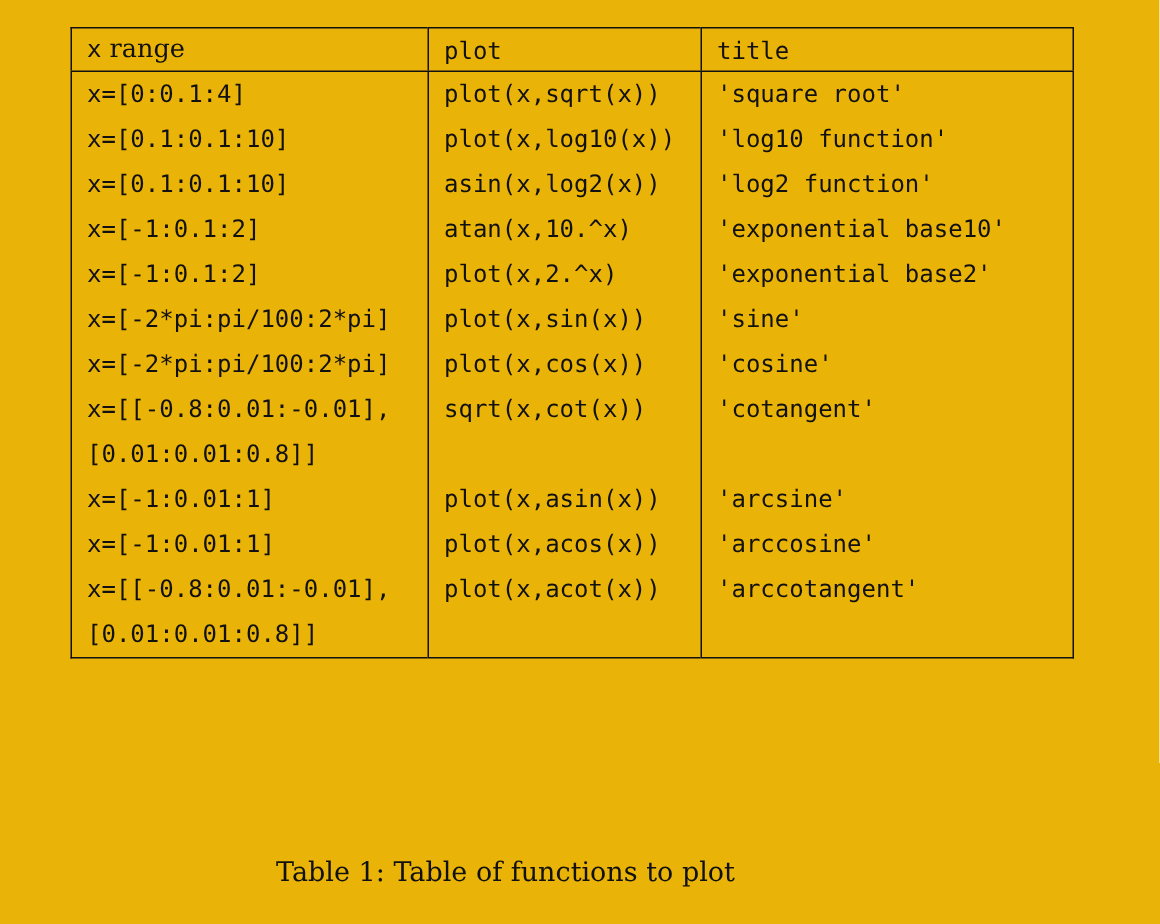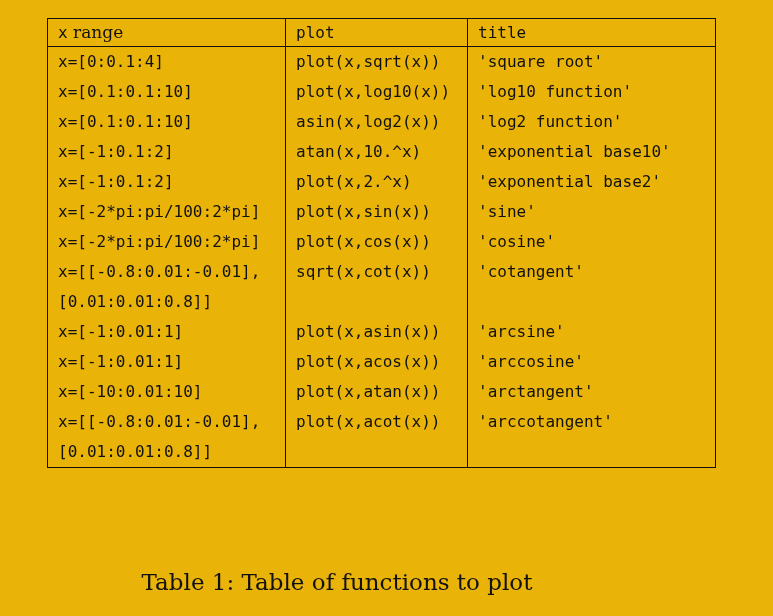--- a/index.html
+++ b/index.html
@@ -58,21 +58,21 @@
     display: block;
     white-space: pre;
   }
   .caption {
     position: absolute;
     left: 0;
     top: 569px;
     width: 674px;
     text-align: center;
     font-family: "DejaVu Serif", "Liberation Serif", serif;
-    font-size: 23px;
+    font-size: 18px;
     line-height: 26px;
     color: #111111;
   }
 </style>
 </head>
 <body>
 
 <div class="doc">
 
   <table class="fn-table">
@@ -195,31 +195,20 @@
           </td>
         <td>
             <span class="line">plot(x,acos(x))</span>
           </td>
         <td>
             <span class="line">'arccosine'</span>
           </td>
       </tr>
       <tr>
         <td>
-            <span class="line">x=[-10:0.01:10]</span>
-          </td>
-        <td>
-            <span class="line">plot(x,atan(x))</span>
-          </td>
-        <td>
-            <span class="line">'arctangent'</span>
-          </td>
-      </tr>
-      <tr>
-        <td>
             <span class="line">x=[[-0.8:0.01:-0.01],</span>
             <span class="line">[0.01:0.01:0.8]]</span>
           </td>
         <td>
             <span class="line">plot(x,acot(x))</span>
           </td>
         <td>
             <span class="line">'arccotangent'</span>
           </td>
       </tr>

